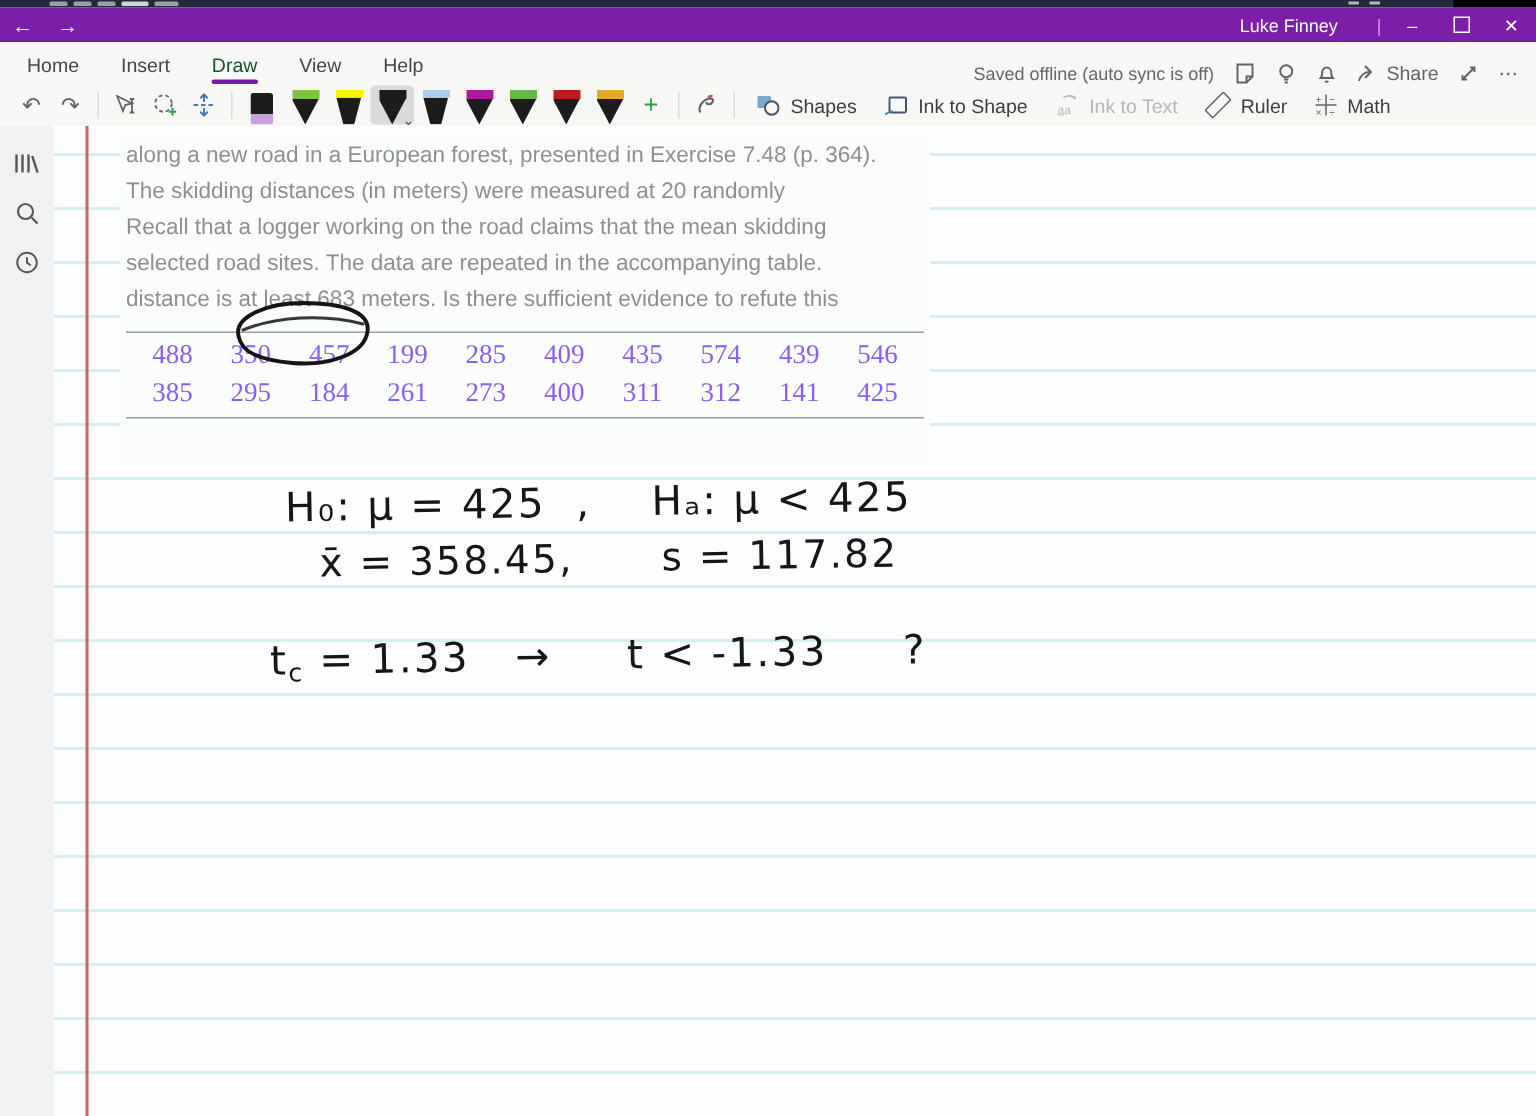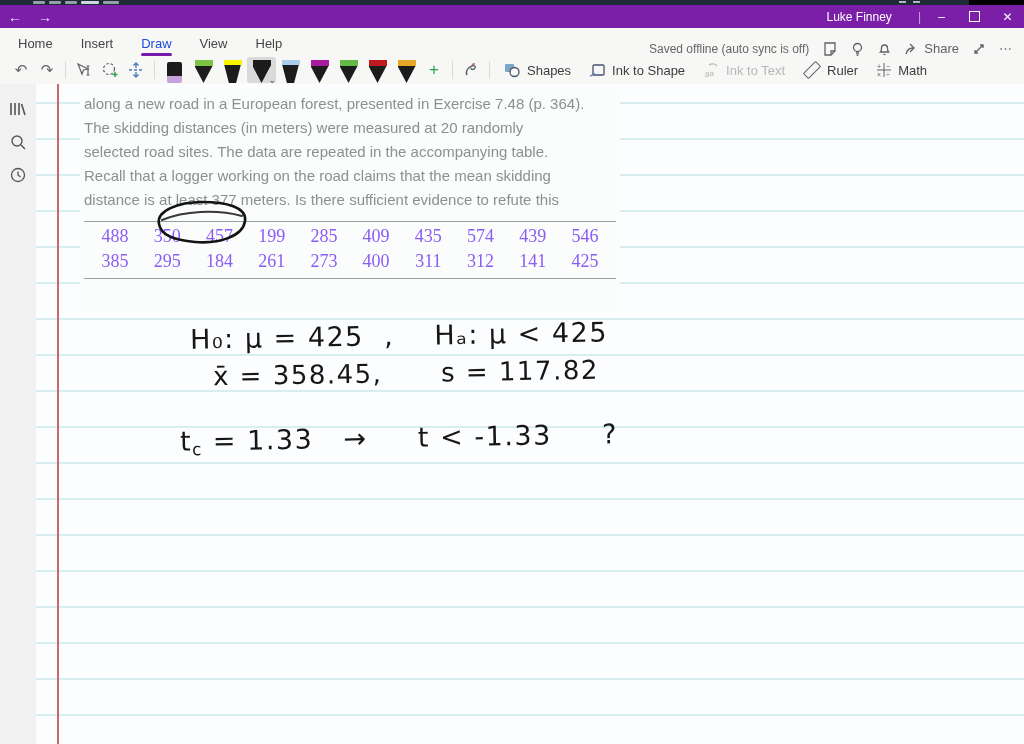--- a/index.html
+++ b/index.html
@@ -27,21 +27,21 @@
   #titlebar-sep{color:#c9a3dd;font-size:12px;margin-right:4px;}
   .win-btn{width:33px;height:100%;display:flex;align-items:center;justify-content:center;font-size:12px;color:#fff;}
   .max-glyph{width:9px;height:9px;border:1px solid #fff;display:inline-block;}
 
   
   #menubar{
     position:absolute;left:0;top:28px;width:1024px;height:28px;background:#f7f7f6;
     display:flex;align-items:flex-end;font-size:13px;color:#454545;
   }
   .menu-item{padding:5px 10px;margin-left:8px;position:relative;}
-  .menu-item.active{color:#1d4ed8;}
+  .menu-item.active{color:#14532d;}
   .menu-item.active::after{
     content:"";position:absolute;left:10px;right:10px;bottom:0;height:3px;background:#7719aa;border-radius:2px;
   }
   #menubar-right{margin-left:auto;display:flex;align-items:center;gap:14px;padding-right:12px;}
   #sync-status{font-size:12px;color:#666;}
   .mb-icon{color:#5f6368;font-size:13px;display:flex;align-items:center;gap:5px;}
   .icon-svg{display:block;}
 
   
   #toolbar{
@@ -326,23 +326,23 @@
   </div>
 </div>
 
 <div id="canvas">
   <div id="margin-line"></div>
 
   <div id="text-block">
     <div id="paragraph">
       <div>along a new road in a European forest, presented in Exercise 7.48 (p. 364).</div>
       <div>The skidding distances (in meters) were measured at 20 randomly</div>
+      <div>Recall that a logger working on the road claims that the mean skidding</div>
       <div>selected road sites. The data are repeated in the accompanying table.</div>
-      <div>Recall that a logger working on the road claims that the mean skidding</div>
-      <div>distance is at least 377 meters. Is there sufficient evidence to refute this</div>
+      <div>distance is at least 683 meters. Is there sufficient evidence to refute this</div>
     </div>
     <div id="data-table">
       <div class="t-row">
         <span>488</span>
           <span>350</span>
           <span>457</span>
           <span>199</span>
           <span>285</span>
           <span>409</span>
           <span>435</span>

